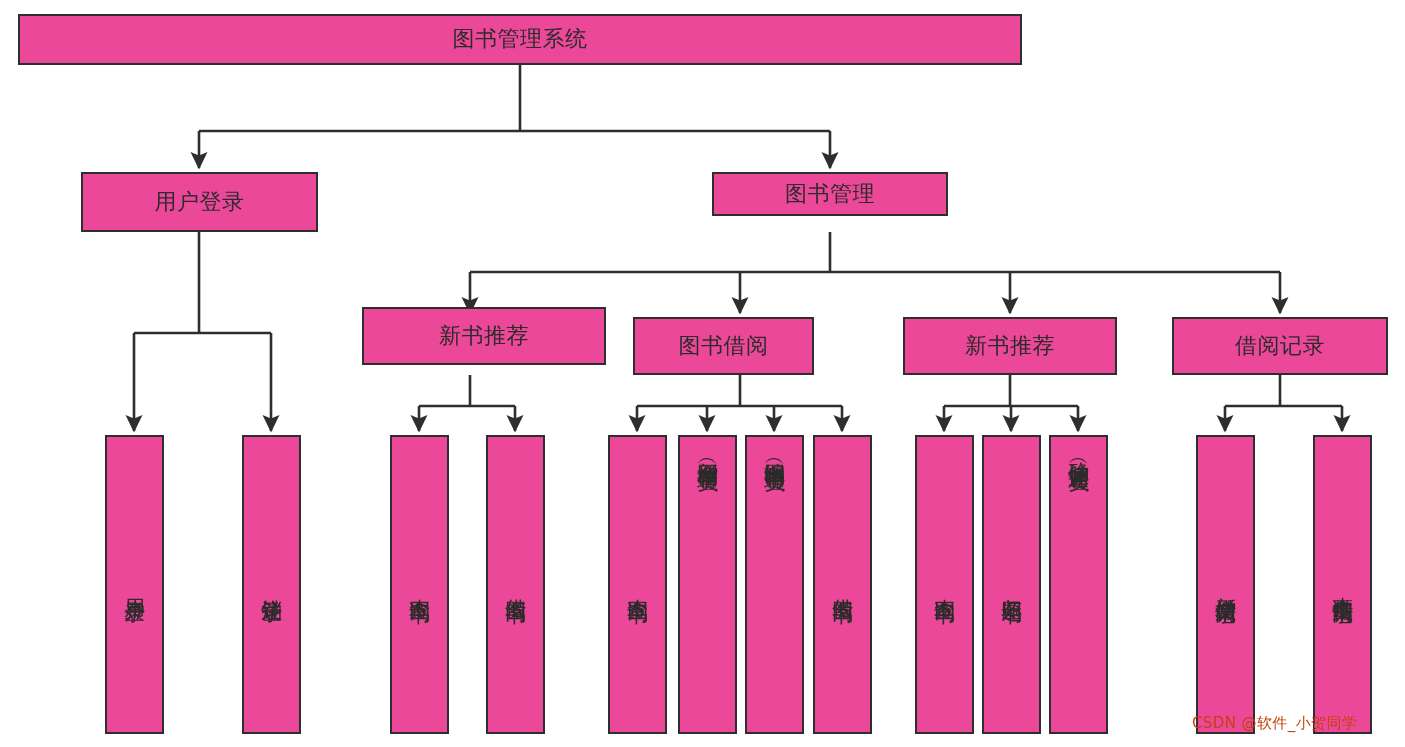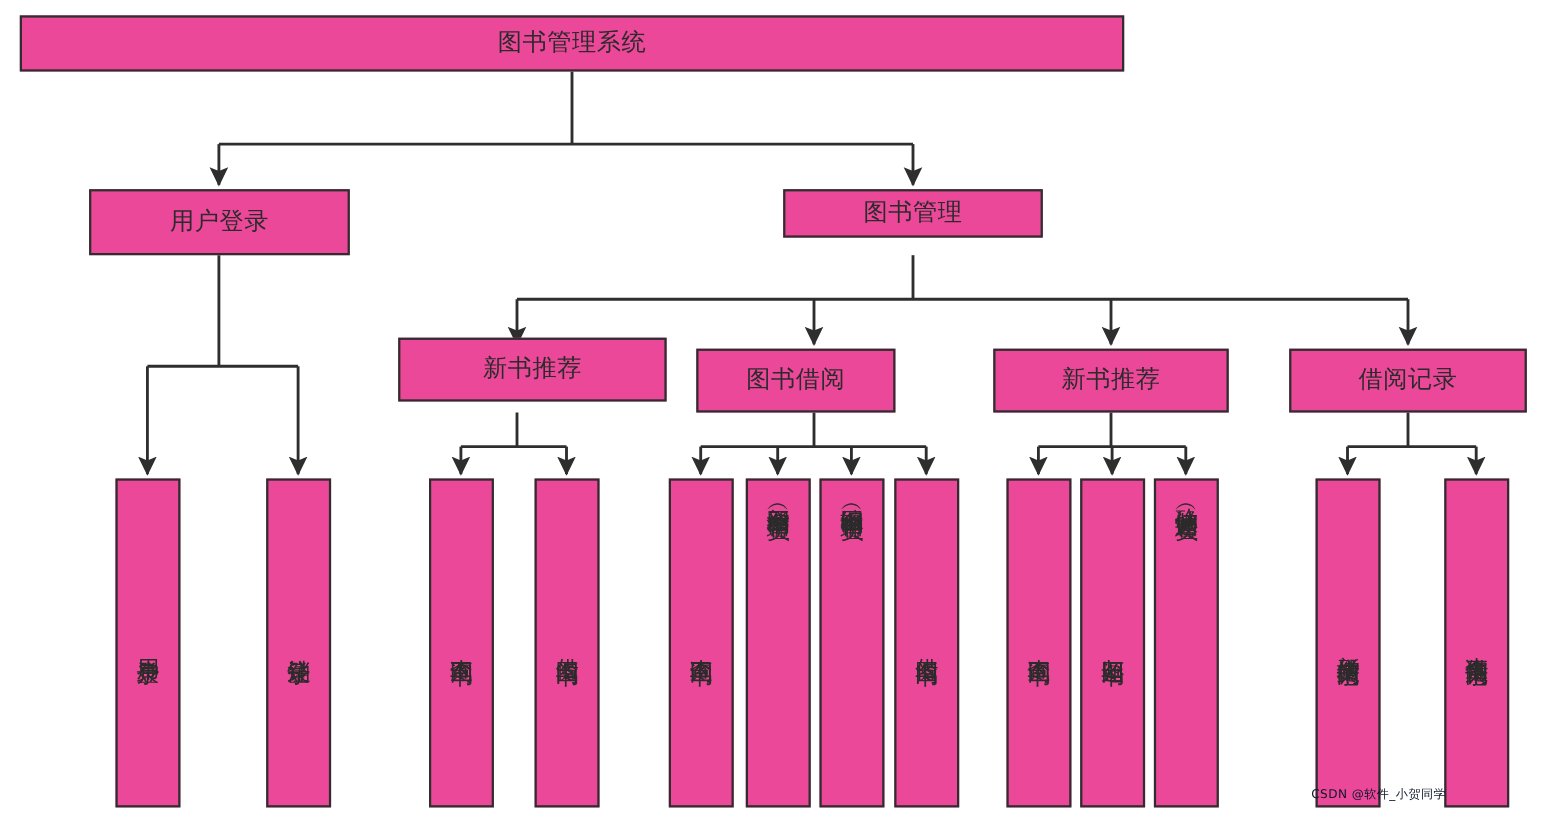--- a/index.html
+++ b/index.html
@@ -62,22 +62,22 @@
     letter-spacing: 1.5px;
     white-space: nowrap;
   }
   
   .node.vertical.mid {
     align-items: center;
     padding-top: 0;
   }
   .watermark {
     position: absolute;
-    color: #0f172a;
-    font-size: 11px;
+    color: #c2410c;
+    font-size: 15px;
     letter-spacing: 0.4px;
     white-space: nowrap;
     user-select: none;
   }
 </style>
 </head>
 <body>
 
 <div id="diagram-root">
 

